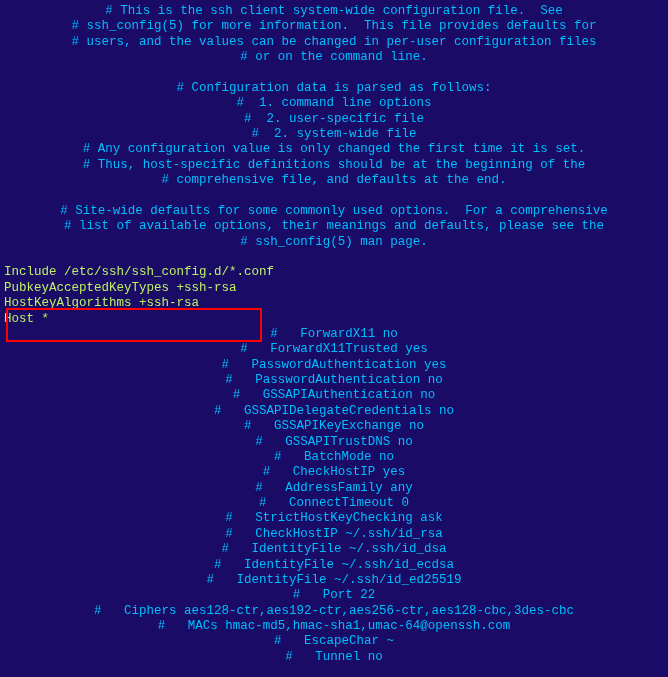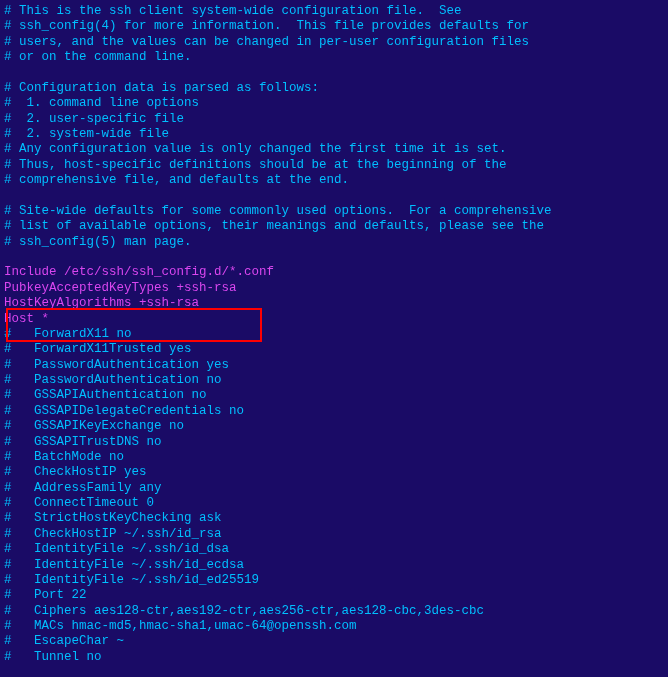--- a/index.html
+++ b/index.html
@@ -16,44 +16,45 @@
       width: 668px;
       height: 677px;
       overflow: hidden;
     }
     .line {
       color: #00ff99;
       white-space: pre;
     }
     .comment {
       color: #00bfff;
+      text-align: center;
     }
     .uncommented {
-      color: #d946ef;
+      color: #bef264;
     }
     .highlight-box {
       border: 2px solid #ff0000;
       position: absolute;
       left: 2px;
       top: 304px;
       width: 256px;
       height: 34px;
       pointer-events: none;
     }
     .content {
       position: relative;
     }
   </style>
 </head>
 <body>
 
 <div class="content">
   <div id="lines-container">
       <div class="line comment"># This is the ssh client system-wide configuration file.  See</div>
-      <div class="line comment"># ssh_config(4) for more information.  This file provides defaults for</div>
+      <div class="line comment"># ssh_config(5) for more information.  This file provides defaults for</div>
       <div class="line comment"># users, and the values can be changed in per-user configuration files</div>
       <div class="line comment"># or on the command line.</div>
       <div class="line comment">&nbsp;</div>
       <div class="line comment"># Configuration data is parsed as follows:</div>
       <div class="line comment">#  1. command line options</div>
       <div class="line comment">#  2. user-specific file</div>
       <div class="line comment">#  2. system-wide file</div>
       <div class="line comment"># Any configuration value is only changed the first time it is set.</div>
       <div class="line comment"># Thus, host-specific definitions should be at the beginning of the</div>
       <div class="line comment"># comprehensive file, and defaults at the end.</div>

